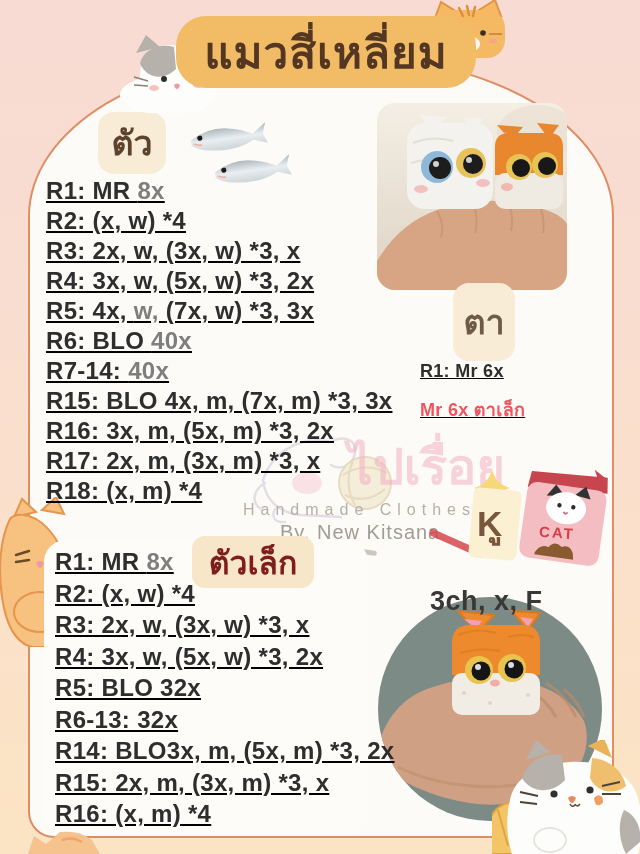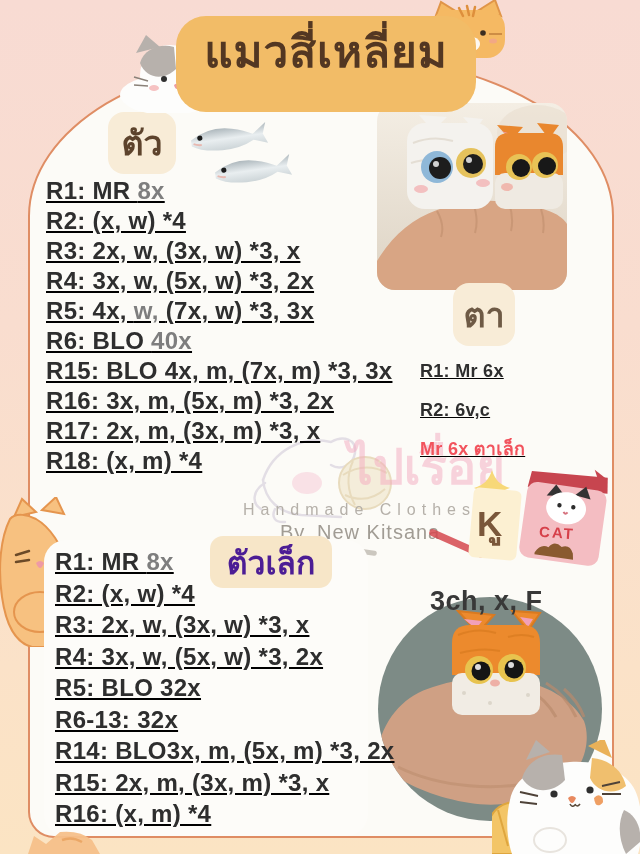--- a/index.html
+++ b/index.html
@@ -8,34 +8,34 @@
     background:linear-gradient(180deg,#f8dbd3 0%,#f9ddcf 38%,#fbe2c8 78%,#fbe4c3 100%);
     font-family:"Liberation Sans","DejaVu Sans",sans-serif;
   }
   .card{
     position:absolute;left:28px;top:56px;width:582px;height:778px;
     background:#fcfbf7;border:2px solid #df8d64;
     border-radius:265px 265px 26px 26px / 160px 160px 26px 26px;
     z-index:1;
   }
   .title-box{
-    position:absolute;left:176px;top:16px;width:300px;height:96px;
+    position:absolute;left:176px;top:16px;width:300px;height:72px;
     background:#f2bc67;border-radius:30px;z-index:6;
-    display:flex;align-items:flex-start;justify-content:center;
+    display:flex;align-items:center;justify-content:center;
   }
   .title-box .t{font-size:44px;font-weight:bold;color:#533722;letter-spacing:1px;}
   .deco{position:absolute;}
   .hdr{
     position:absolute;background:#f8ecd7;border-radius:16px;z-index:3;
     display:flex;align-items:center;justify-content:center;
     font-weight:bold;color:#5d432c;
   }
-  .hdr-body{left:108px;top:112px;width:68px;height:62px;font-size:34px;}
-  .hdr-eyes{left:453px;top:283px;width:62px;height:63px;font-size:34px;color:#6e5a45;}
-  .hdr-small{left:210px;top:536px;width:122px;height:52px;font-size:32px;color:#4c1d95;background:#f7e6c8;border-radius:13px;}
+  .hdr-body{left:98px;top:112px;width:68px;height:62px;font-size:34px;}
+  .hdr-eyes{left:453px;top:283px;width:62px;height:78px;font-size:34px;color:#6e5a45;}
+  .hdr-small{left:192px;top:536px;width:122px;height:52px;font-size:32px;color:#7f1d1d;background:#f7e6c8;border-radius:13px;}
   .list{position:absolute;z-index:4;text-decoration:underline;}
   .row{white-space:nowrap;font-weight:600;letter-spacing:.3px;}
   .body-list{left:46px;top:176px;font-size:24px;}
   .body-list .row{line-height:30px;}
   .small-list{left:55px;top:546px;font-size:24px;}
   .small-list .row{line-height:31.5px;}
   .eyes-list{left:420px;top:352px;font-size:18px;}
   .eyes-list .row{line-height:39px;}
   .seg.dark{color:#2e2e2e;}
   .seg.gray{color:#7e7e7e;}
@@ -149,20 +149,21 @@
       <path d="M10,22 q4,2 8,2" stroke="#e8b8b0" stroke-width="2" fill="none"></path>
     </g>
   </svg>
   <div class="list body-list">
       <div class="row"><span class="seg dark">R1: MR </span><span class="seg gray">8x</span></div>
       <div class="row"><span class="seg dark">R2: (x, w) *4</span></div>
       <div class="row"><span class="seg dark">R3: 2x, w, (3x, w) *3, x</span></div>
       <div class="row"><span class="seg dark">R4: 3x, w, (5x, w) *3, 2x</span></div>
       <div class="row"><span class="seg dark">R5: 4x, </span><span class="seg gray">w, </span><span class="seg dark">(7x, w) *3, 3x</span></div>
       <div class="row"><span class="seg dark">R6: BLO </span><span class="seg gray">40x</span></div>
+      <div class="row"><span class="seg dark">R7-14: </span><span class="seg gray">40x</span></div>
       <div class="row"><span class="seg dark">R15: BLO 4x, m, (7x, m) *3, 3x</span></div>
       <div class="row"><span class="seg dark">R16: 3x, m, (5x, m) *3, 2x</span></div>
       <div class="row"><span class="seg dark">R17: 2x, m, (3x, m) *3, x</span></div>
       <div class="row"><span class="seg dark">R18: (x, m) *4</span></div>
     </div>
 
   <div class="photo1">
     <svg width="190" height="187" viewBox="0 0 190 187">
       <defs>
         <linearGradient id="pbg" x1="0" y1="0" x2="0" y2="1">
@@ -197,21 +198,20 @@
         <circle cx="144" cy="65" r="9" fill="#181818"></circle>
       <circle cx="168" cy="62" r="13" fill="#e8c356"></circle>
         <circle cx="170" cy="63" r="9" fill="#181818"></circle>
       <ellipse cx="130" cy="84" rx="6" ry="4" fill="#f0b8ae"></ellipse>
     </svg>
   </div>
 
   <div class="hdr hdr-eyes">ตา</div>
   <div class="list eyes-list">
       <div class="row"><span class="seg dark">R1: Mr 6x</span></div>
-      <div class="row"><span class="seg dark">R2: 6v,c</span></div>
       <div class="row"><span class="seg red">Mr 6x ตาเล็ก</span></div>
     </div>
 
   <svg class="deco" style="left:472px;top:468px;width:40px;height:40px;z-index:2;" viewBox="0 0 40 40">
     <path d="M20,2 C23,12 28,17 38,20 C28,23 23,28 20,38 C17,28 12,23 2,20 C12,17 17,12 20,2 Z" fill="#f7d878"></path>
   </svg>
   <div class="k-note"></div>
   <div class="k-label">Kู</div>
   <svg class="deco" style="left:518px;top:466px;width:92px;height:100px;z-index:3;" viewBox="0 0 92 100">
     <g transform="rotate(8 46 50)">

